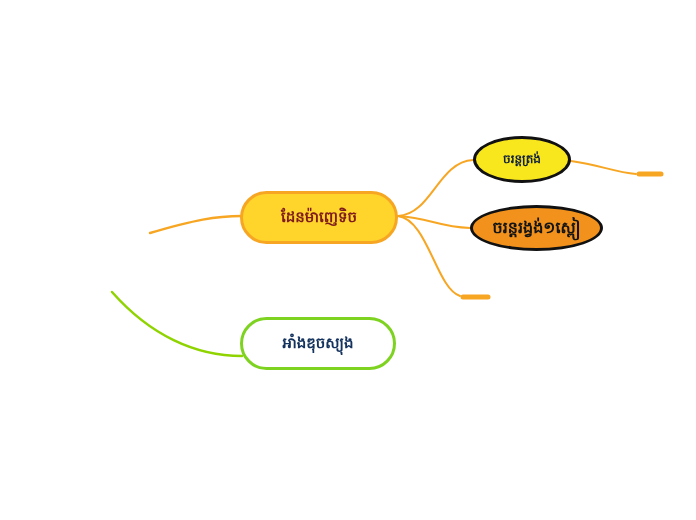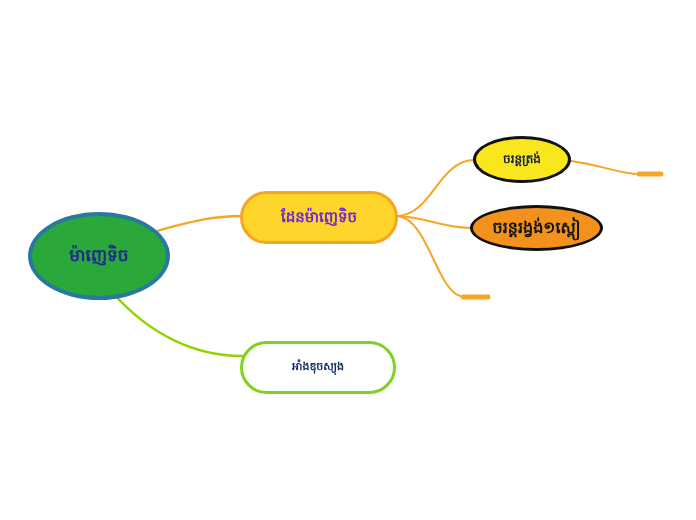--- a/index.html
+++ b/index.html
@@ -51,43 +51,43 @@
     left: 28px; top: 212px; width: 142px; height: 88px;
     background: #2aa83a;
     border: 4px solid #2878a0;
     color: #1f2d8a;
     font-size: 17px;
   }
   #main-node {
     left: 240px; top: 191px; width: 158px; height: 53px;
     background: #ffd42b;
     border: 3px solid #f7a623;
-    color: #6d28d9;
+    color: #7f1d1d;
     font-size: 15px;
   }
   #child-top-node {
     left: 473px; top: 136px; width: 98px; height: 47px;
     background: #f9e71e;
     border: 3px solid #111111;
     color: #10203c;
     font-size: 12px;
   }
   #child-mid-node {
     left: 470px; top: 205px; width: 133px; height: 46px;
     background: #f2921d;
     border: 3px solid #111111;
     color: #141414;
     font-size: 16px;
   }
   #bottom-node {
-    left: 240px; top: 341px; width: 156px; height: 53px;
+    left: 240px; top: 317px; width: 156px; height: 53px;
     background: #ffffff;
     border: 3px solid #7ed321;
     color: #14325e;
-    font-size: 11px;
+    font-size: 15px;
   }
   .node span { pointer-events: none; }
 </style>
 </head>
 <body>
 
 <div class="canvas">
 
   <svg class="connectors" width="696" height="520" viewBox="0 0 696 520" xmlns="http://www.w3.org/2000/svg">
 
@@ -101,23 +101,20 @@
 
     <path class="conn thin" d="M 398 216 C 428 220, 436 288, 460 296" stroke="#f7a623"></path>
 
     <path class="stub" d="M 463 297 L 488 297" stroke="#f7a623"></path>
 
     <path class="conn thin" d="M 571 161 C 600 165, 614 172, 636 174" stroke="#f7a623"></path>
 
     <path class="stub" d="M 639 174 L 661 174" stroke="#f7a623"></path>
   </svg>
 
-  <div class="node ellipse" id="root-node">
-    <span>ម៉ាញេទិច</span>
-  </div>
 
   <div class="node rounded" id="main-node">
     <span>ដែនម៉ាញេទិច</span>
   </div>
 
   <div class="node ellipse" id="child-top-node">
     <span>ចរន្តត្រង់</span>
   </div>
 
   <div class="node ellipse" id="child-mid-node">

